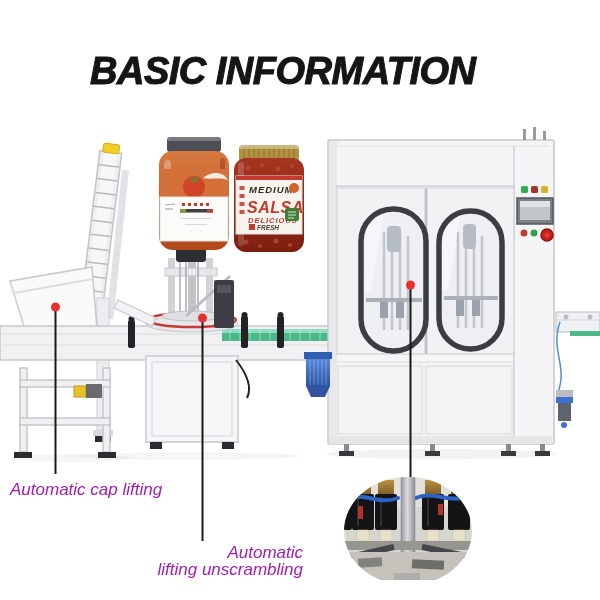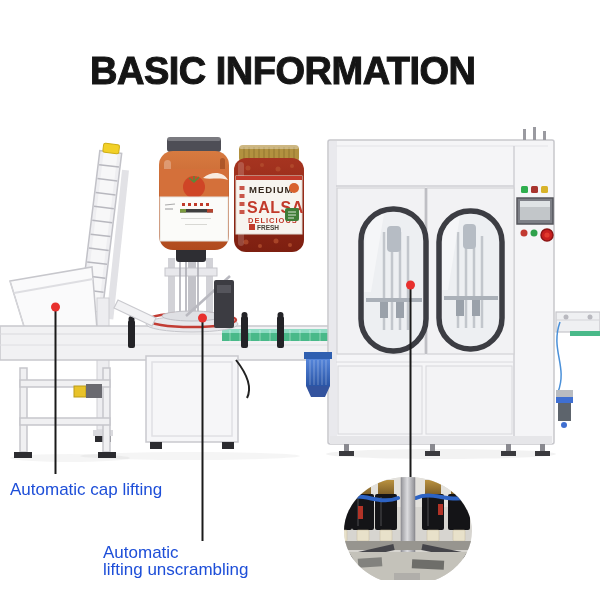--- a/index.html
+++ b/index.html
@@ -1,31 +1,31 @@
 <!DOCTYPE html>
 <html style="--accent-red: #e8302e; --line-black: #1a1a1a; --title-black: #151515; --conveyor-green: #49b989; --motor-blue: #3f6fd1; --salsa-red: #c23a2b; --sauce-orange: #d4703a; --lid-gold: #b2913f;"><head>
 <meta charset="utf-8">
 <style>
   html,body{margin:0;padding:0;background:#fff;}
   .canvas{
     position:relative;width:600px;height:580px;background:#ffffff;
-    overflow:hidden;font-family:"Liberation Sans",sans-serif;
+    overflow:hidden;font-family:"Liberation Sans",sans-serif;font-style:italic;
   }
   .title{
     position:absolute;left:90px;top:50px;
     font-size:38px;font-weight:700;letter-spacing:-0.5px;
     color:var(--title-black,#151515);
     -webkit-text-stroke:1px var(--title-black,#151515);
     white-space:nowrap;
   }
   .callout-label{
-    position:absolute;font-size:17px;color:#1d4ed8;line-height:17px;
+    position:absolute;font-size:17px;color:#a21caf;line-height:17px;
   }
   .callout-label.c1{left:10px;top:481px;}
-  .callout-label.c2{left:103px;top:544px;width:200px;text-align:left;}
+  .callout-label.c2{left:103px;top:544px;width:200px;text-align:right;}
   svg{position:absolute;left:0;top:0;font-family:"Liberation Sans",sans-serif;}
 </style>
 </head>
 <body>
 
 <div class="canvas">
 
   <div class="title">BASIC INFORMATION</div>
 
   <svg width="600" height="600" viewBox="0 0 600 600">

